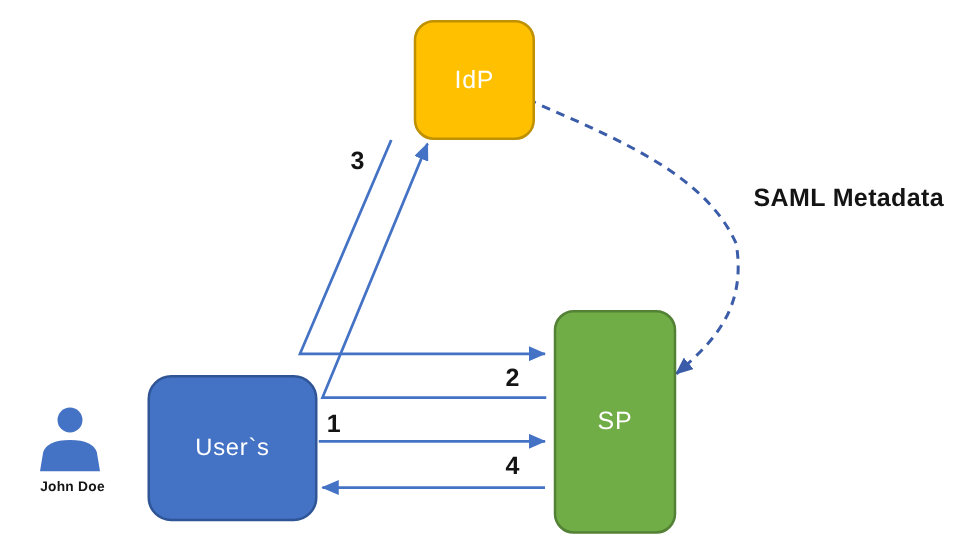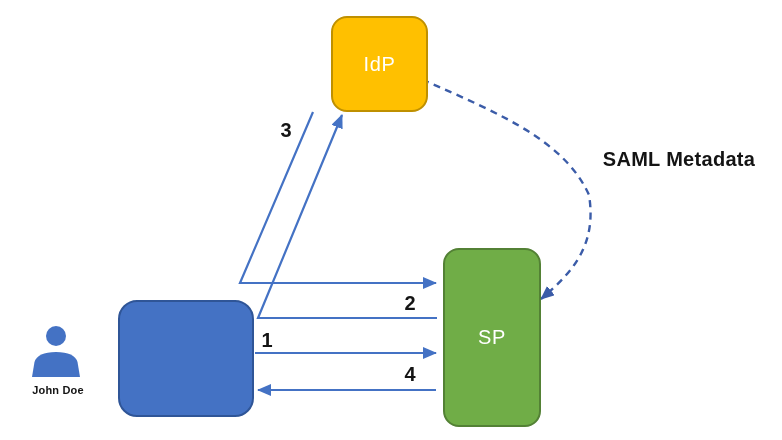--- a/index.html
+++ b/index.html
@@ -63,20 +63,21 @@
   <div class="node node-idp" style="background: rgb(255, 192, 0); border-color: rgb(191, 144, 0);">
     <span>IdP</span>
   </div>
 
   <div class="node node-sp" style="background: rgb(112, 173, 71); border-color: rgb(83, 129, 53);">
     <span>SP</span>
   </div>
 
   <div class="node node-browser" style="background: rgb(68, 114, 196); border-color: rgb(47, 85, 151);">
     <span>
+      <span class="line">User`s</span>
     </span>
   </div>
 
   <div class="lbl step s1">1</div>
   <div class="lbl step s2">2</div>
   <div class="lbl step s3">3</div>
   <div class="lbl step s4">4</div>
 
   <div class="lbl actor-name">John Doe</div>
   <div class="lbl metadata">SAML Metadata</div>

